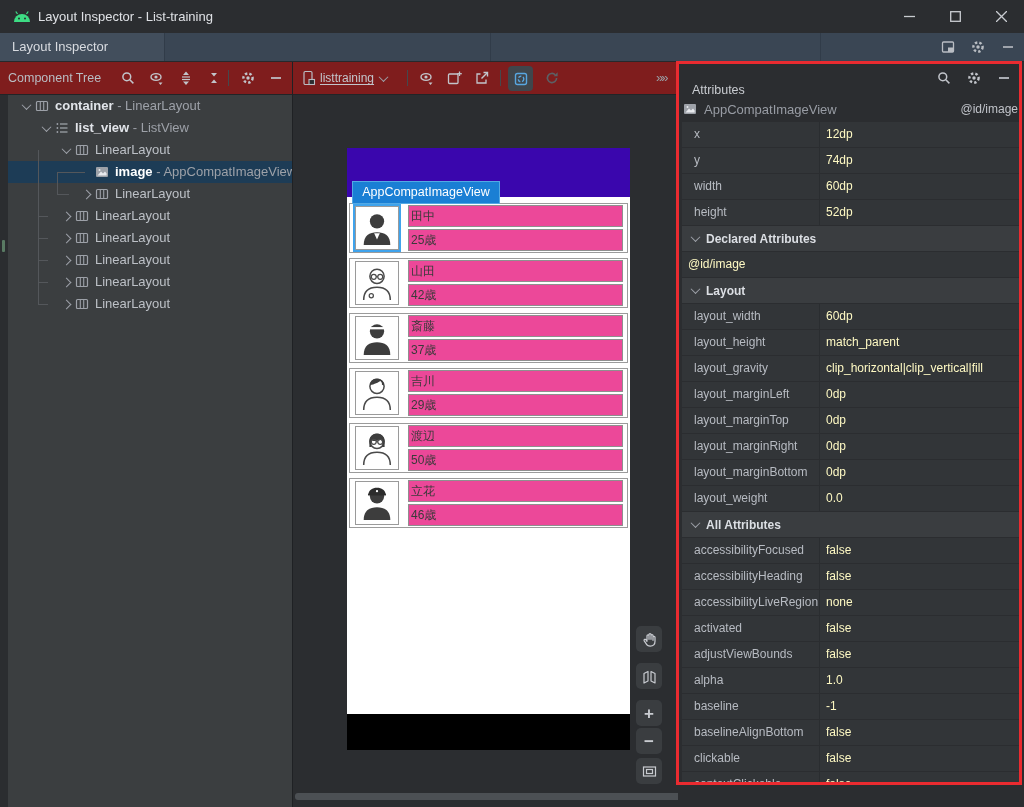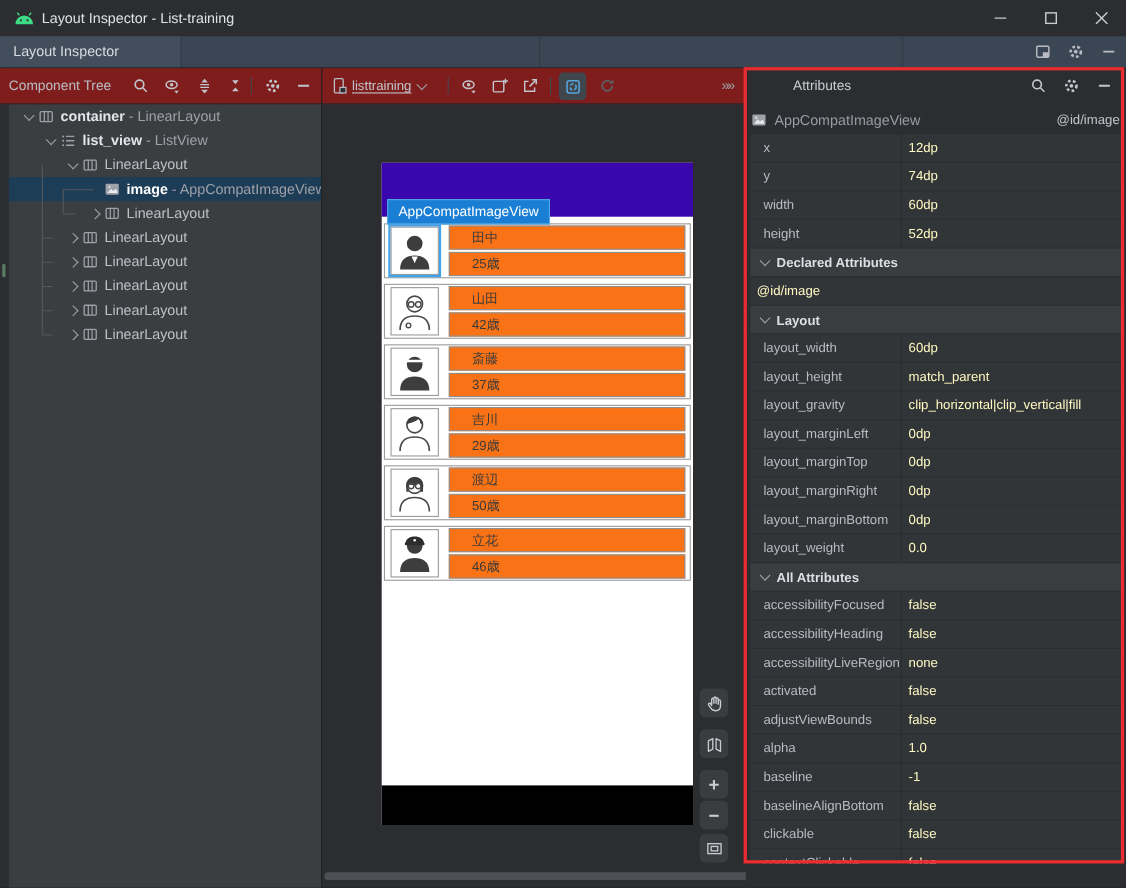--- a/index.html
+++ b/index.html
@@ -49,31 +49,31 @@
   .guide{position:absolute;background:#54575b;}
 
   
   .center-panel{position:absolute;left:293px;top:95px;width:387px;height:712px;background:#2b2d30;}
   .preview{position:absolute;left:347px;top:148px;width:283px;height:602px;background:#ffffff;}
   .pv-appbar{position:absolute;left:0;top:0;width:283px;height:49px;background:#3a06ad;}
   .pv-navbar{position:absolute;left:0;top:566px;width:283px;height:36px;background:#000;}
   .ditem{position:absolute;left:2px;width:279px;height:50px;background:#fff;border:1px solid #9b9b9b;box-sizing:border-box;}
   .avbox{position:absolute;left:5px;top:2px;width:44px;height:44px;border:1px solid #9a9a9a;box-sizing:border-box;background:#fff;display:flex;align-items:center;justify-content:center;}
   .avbox.avsel{box-shadow:0 0 0 2px #3fa3ec;}
-  .dfield{position:absolute;left:58px;width:215px;height:22px;border:1px solid #8f8f8f;box-sizing:border-box;background:#f97316;font-size:12px;color:#3a3a3a;line-height:20px;padding-left:20px;}
+  .dfield{position:absolute;left:58px;width:215px;height:22px;border:1px solid #8f8f8f;box-sizing:border-box;background:#ec4899;font-size:12px;color:#3a3a3a;line-height:20px;padding-left:2px;}
   .sel-tooltip{position:absolute;left:5px;top:33px;width:148px;height:23px;background:#1a7fd4;border:1px solid #53a9e4;box-sizing:border-box;color:#fff;font-size:12.5px;line-height:21px;text-align:center;z-index:6;}
 
   
   .fbtn{position:absolute;left:636px;width:26px;height:26px;background:#3a3d40;border-radius:5px;display:flex;align-items:center;justify-content:center;color:#c8cbd0;font-size:17px;font-weight:bold;line-height:1;}
   .hscroll{position:absolute;left:295px;top:793px;width:580px;height:7px;background:#4c5054;border-radius:3px;}
 
   
   .attr-panel{position:absolute;left:678px;top:62px;width:346px;height:745px;background:#2b2d30;}
   .attr-header{position:absolute;left:0;top:0;width:346px;height:33px;}
-  .attr-title{position:absolute;left:14px;top:0;line-height:32px;font-size:12.5px;color:#c9ccd1;margin-left:29px;}
+  .attr-title{position:absolute;left:14px;top:12px;line-height:32px;font-size:12.5px;color:#c9ccd1;}
   .attr-hicons{position:absolute;right:12px;top:8px;display:flex;gap:14px;}
   .comp-row{position:absolute;left:4px;top:34px;width:338px;height:26px;display:flex;align-items:center;}
   .comp-name{margin-left:6px;font-size:13px;color:#989ca4;}
   .comp-id{position:absolute;right:2px;font-size:12px;color:#c0c3c9;}
   #attr-rows{position:absolute;left:4px;top:60px;width:340px;height:663px;overflow:hidden;}
   .arow{height:26px;box-sizing:border-box;background:#323538;border-bottom:1px solid #2b2d30;display:flex;}
   .alabel{width:138px;flex:none;padding-left:12px;font-size:12px;color:#b7bbc2;line-height:25px;border-right:1px solid #2a2d30;box-sizing:border-box;position:relative;white-space:nowrap;overflow:hidden;}
   .avalue{flex:1;padding-left:6px;font-size:12px;color:#fef9c3;line-height:25px;white-space:nowrap;overflow:hidden;}
   .asection{height:26px;box-sizing:border-box;background:#3a3d40;border-bottom:1px solid #2b2d30;display:flex;align-items:center;gap:7px;padding-left:10px;font-size:12px;font-weight:bold;color:#dcdfe4;}
   .a-expander{position:absolute;left:2px;top:9px;}

